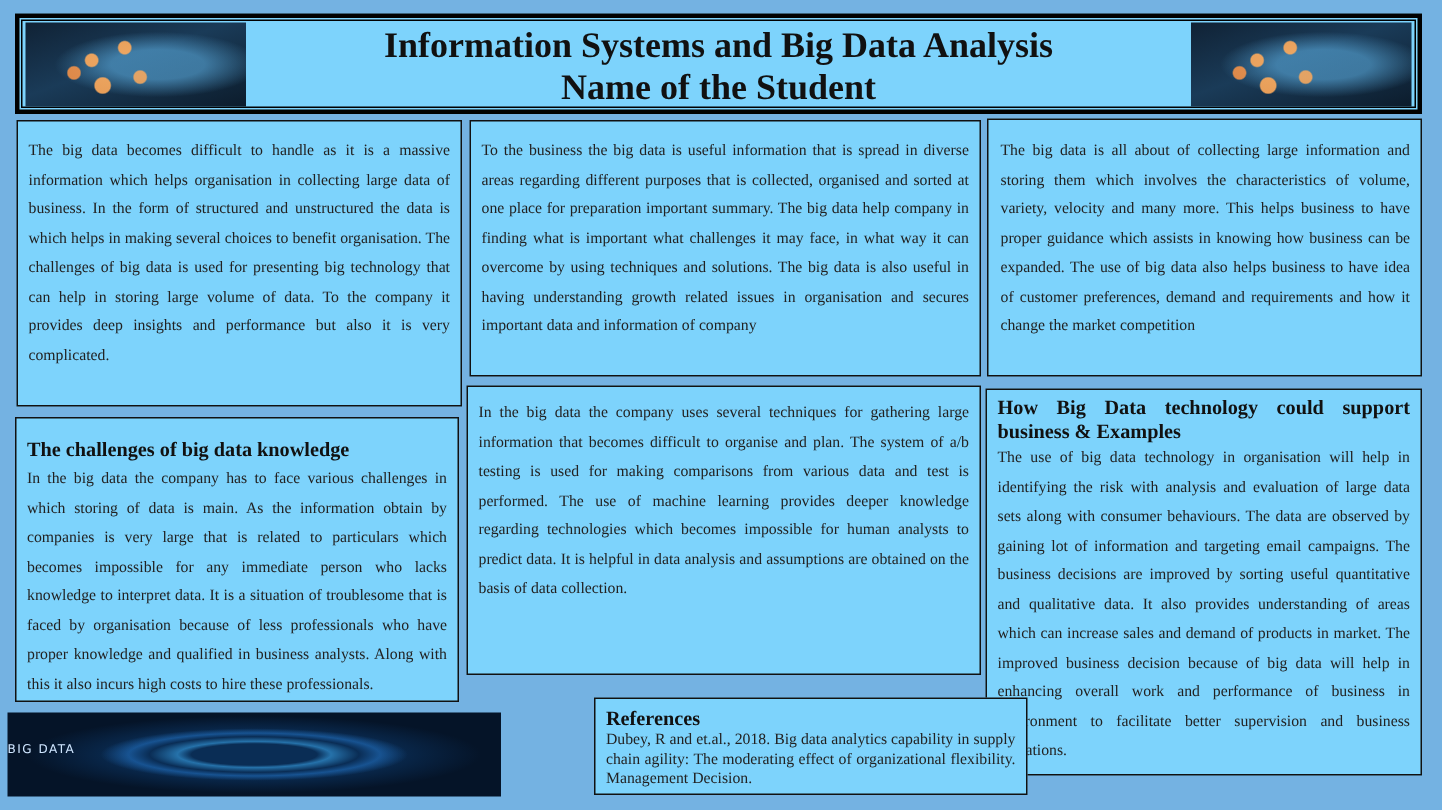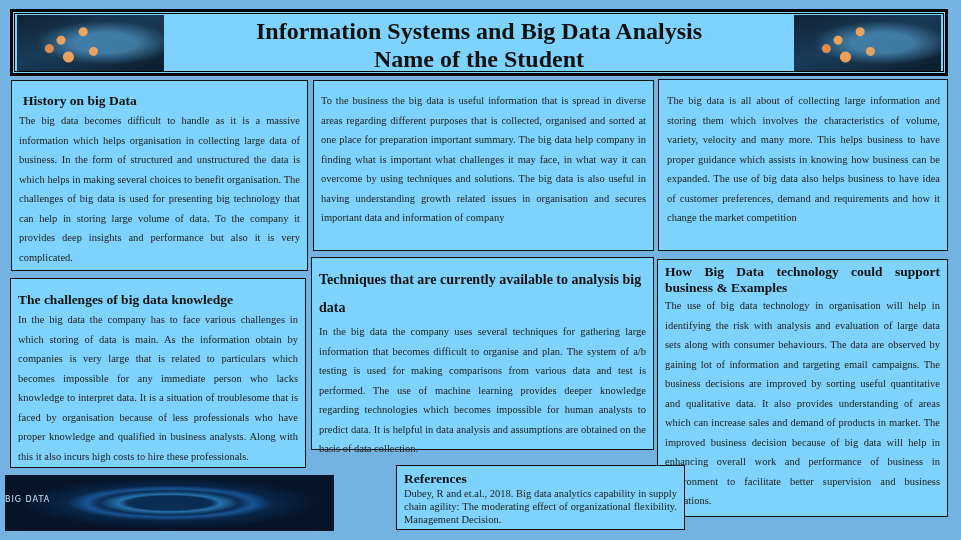--- a/index.html
+++ b/index.html
@@ -81,39 +81,37 @@
   <div class="header-inner"></div>
   <div class="img-top left"></div>
   <div class="title">
     <div>Information Systems and Big Data Analysis</div>
     <div>Name of the Student</div>
   </div>
   <div class="img-top right"></div>
 </div>
 
 <div class="box" id="history">
-  <div class="section-title">History on big Data</div>
   <div class="section-body">The big data becomes difficult to handle as it is a massive information which helps organisation in collecting large data of business. In the form of structured and unstructured the data is which helps in making several choices to benefit organisation. The challenges of big data is used for presenting big technology that can help in storing large volume of data. To the company it provides deep insights and performance but also it is very complicated.</div>
 </div>
 
 <div class="box" id="what">
   <div class="section-body">To the business the big data is useful information  that is spread in diverse areas regarding different purposes that is collected, organised and sorted at one place for preparation important summary. The big data help company in finding what is important what challenges it may face, in what way it can overcome by using techniques and solutions. The big data is also useful in having understanding growth related issues in organisation and secures important data and information of company</div>
 </div>
 
 <div class="box" id="characteristics">
   <div class="section-body">The big data is all about of collecting large information and storing them which involves the characteristics of volume, variety, velocity and many more. This helps business  to have proper guidance which assists in knowing how business can be expanded. The use of big data also helps business to have idea of customer preferences, demand and requirements and how it change the market competition</div>
 </div>
 
 <div class="box" id="challenges">
   <div class="section-title">The challenges of big data knowledge</div>
   <div class="section-body">In the big data the company has to face various challenges in which storing of data is main. As the information obtain by companies is very large that is related to particulars which becomes impossible for any immediate person who lacks knowledge to interpret data. It is a situation of troublesome that is faced by organisation because of less professionals who have proper knowledge and qualified in business analysts. Along with this it also incurs high costs to hire these professionals.</div>
 </div>
 
 <div class="box" id="techniques">
-  <div class="section-title">Techniques that are currently available to analysis big data</div>
   <div class="section-body">In the big data the company uses several techniques for gathering large information that becomes difficult to organise and plan. The system of a/b testing is used for making comparisons from various data and test is performed. The use of machine learning provides deeper knowledge regarding technologies which becomes impossible for human analysts to predict data. It is helpful in data analysis and assumptions are obtained on the basis of data collection.</div>
 </div>
 
 <div class="box" id="howbig">
   <div class="section-title">How Big Data technology could support business &amp; Examples</div>
   <div class="section-body">The use of big data technology in organisation will help in identifying the risk with analysis and evaluation of large data sets along with consumer behaviours. The data are observed by gaining lot of information and targeting email campaigns. The business decisions are improved by sorting useful quantitative and qualitative data. It also provides understanding of areas which can increase sales and demand of products in market. The improved business decision because of big data will help in enhancing overall work and performance of business in environment to facilitate better supervision and business operations.</div>
 </div>
 
 <div class="img-bottom">
   <div class="img-bottom-label">BIG DATA</div>

